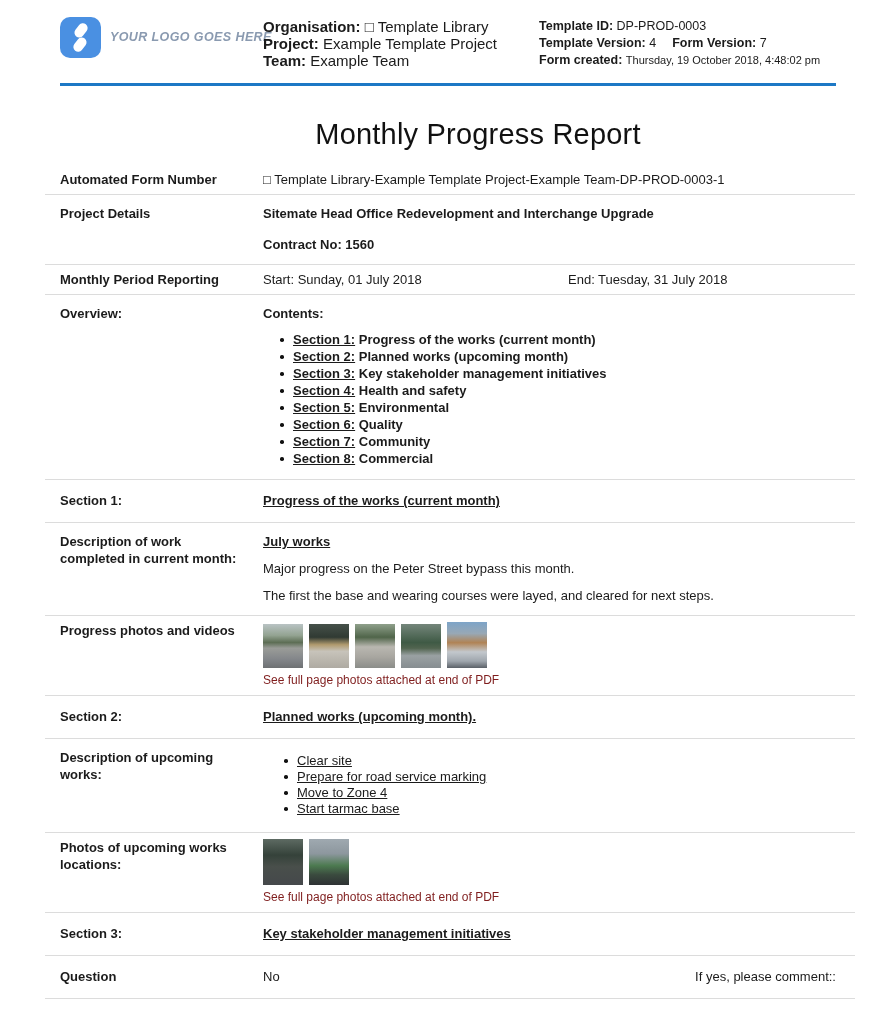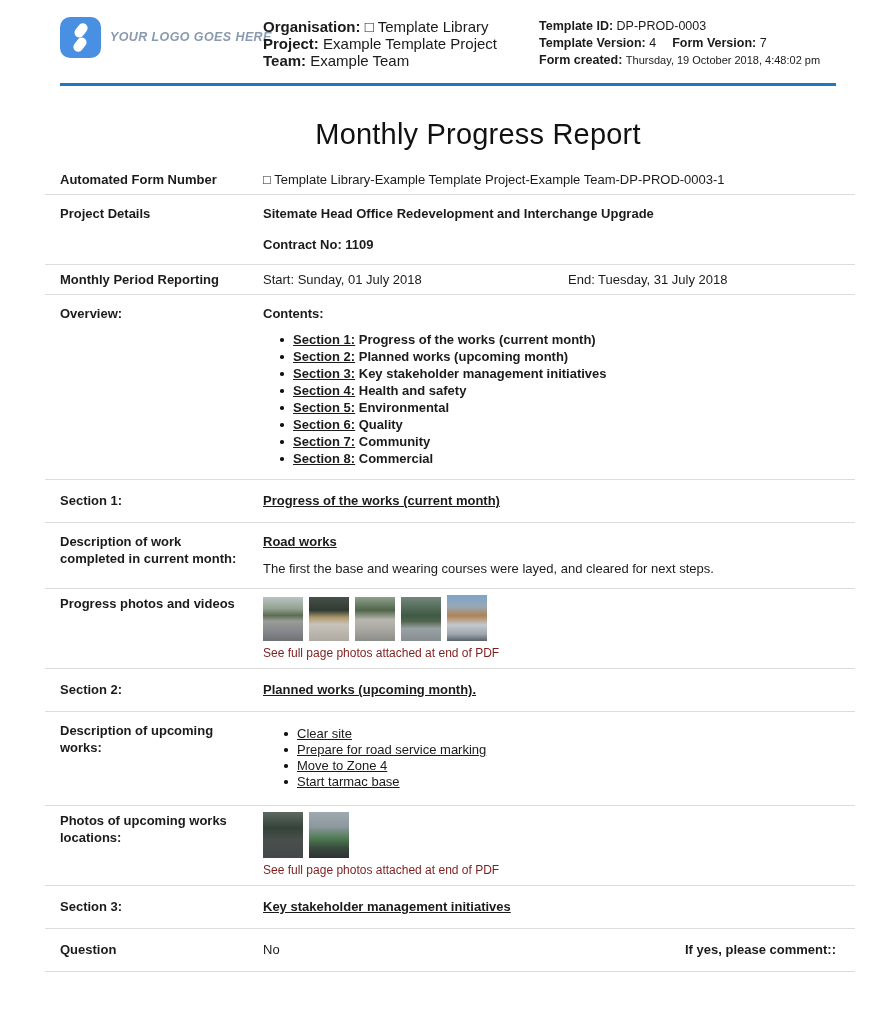--- a/index.html
+++ b/index.html
@@ -72,21 +72,21 @@
   .ph2 { background:linear-gradient(180deg,#46514a 0%,#303a33 30%,#b09a6e 47%,#c7c3ba 62%,#aeaaa2 100%); }
   .ph3 { background:linear-gradient(180deg,#8fa08b 0%,#50654a 30%,#b9b7b0 52%,#a8a6a0 75%,#8b8d89 100%); }
   .ph4 { background:linear-gradient(180deg,#74867b 0%,#3f5a45 42%,#51644f 55%,#9aa1a3 72%,#868d90 100%); }
   .ph5 { background:linear-gradient(180deg,#7da4c8 0%,#98a8b5 25%,#b08355 45%,#c3c8cd 65%,#9fa6ad 85%,#5b6168 100%); }
   .ph6 { background:linear-gradient(180deg,#5d6a62 0%,#35423a 35%,#494f4b 60%,#45484b 100%); }
   .ph7 { background:linear-gradient(180deg,#9fa9b0 0%,#8d979e 32%,#4c7a50 58%,#3a4a3e 78%,#2e3234 100%); }
 
   
   .question-grid { display:grid; grid-template-columns:270px 1fr auto; }
   .question-text { display:inline-block; width:245px; }
-  .comment-label { font-weight:bold; text-align:right; }
+  .comment-label { font-weight:normal; text-align:right; }
 </style>
 </head>
 <body>
 
 <div class="header">
   <svg class="logo-badge" viewBox="0 0 41 41" xmlns="http://www.w3.org/2000/svg">
     <rect width="41" height="41" rx="10" fill="#4a90e2"></rect>
     <rect x="16.5" y="5.5" width="9.5" height="15.5" rx="4.75" fill="#ffffff" transform="rotate(38 21 13)"></rect>
     <rect x="15" y="20" width="9.5" height="15.5" rx="4.75" fill="#ffffff" transform="rotate(38 20 28)"></rect>
   </svg>
@@ -112,21 +112,21 @@
 
   <div class="row pad-sm">
     <div class="label">Automated Form Number</div>
     <div>□ Template Library-Example Template Project-Example Team-DP-PROD-0003-1</div>
   </div>
 
   <div class="row">
     <div class="label">Project Details</div>
     <div>
       <div class="b">Sitemate Head Office Redevelopment and Interchange Upgrade</div>
-      <div class="b stack-gap">Contract No: 1109</div>
+      <div class="b stack-gap">Contract No: 1560</div>
     </div>
   </div>
 
   <div class="row pad-sm">
     <div class="label">Monthly Period Reporting</div>
     <div class="period-grid">
       <span>Start: Sunday, 01 July 2018</span>
       <span>End: Tuesday, 31 July 2018</span>
     </div>
   </div>
@@ -149,21 +149,22 @@
   </div>
 
   <div class="row pad-md">
     <div class="label">Section 1:</div>
     <div class="u-bold">Progress of the works (current month)</div>
   </div>
 
   <div class="row">
     <div class="label">Description of work completed in current month:</div>
     <div>
-      <div class="u-bold">Road works</div>
+      <div class="u-bold">July works</div>
+      <div class="p-gap">Major progress on the Peter Street bypass this month.</div>
       <div class="p-gap">The first the base and wearing courses were layed, and cleared for next steps.</div>
     </div>
   </div>
 
   <div class="row pad-sm">
     <div class="label">Progress photos and videos</div>
     <div>
       <div class="thumb-strip">
         <div class="thumb ph1"></div>
         <div class="thumb ph2"></div>

